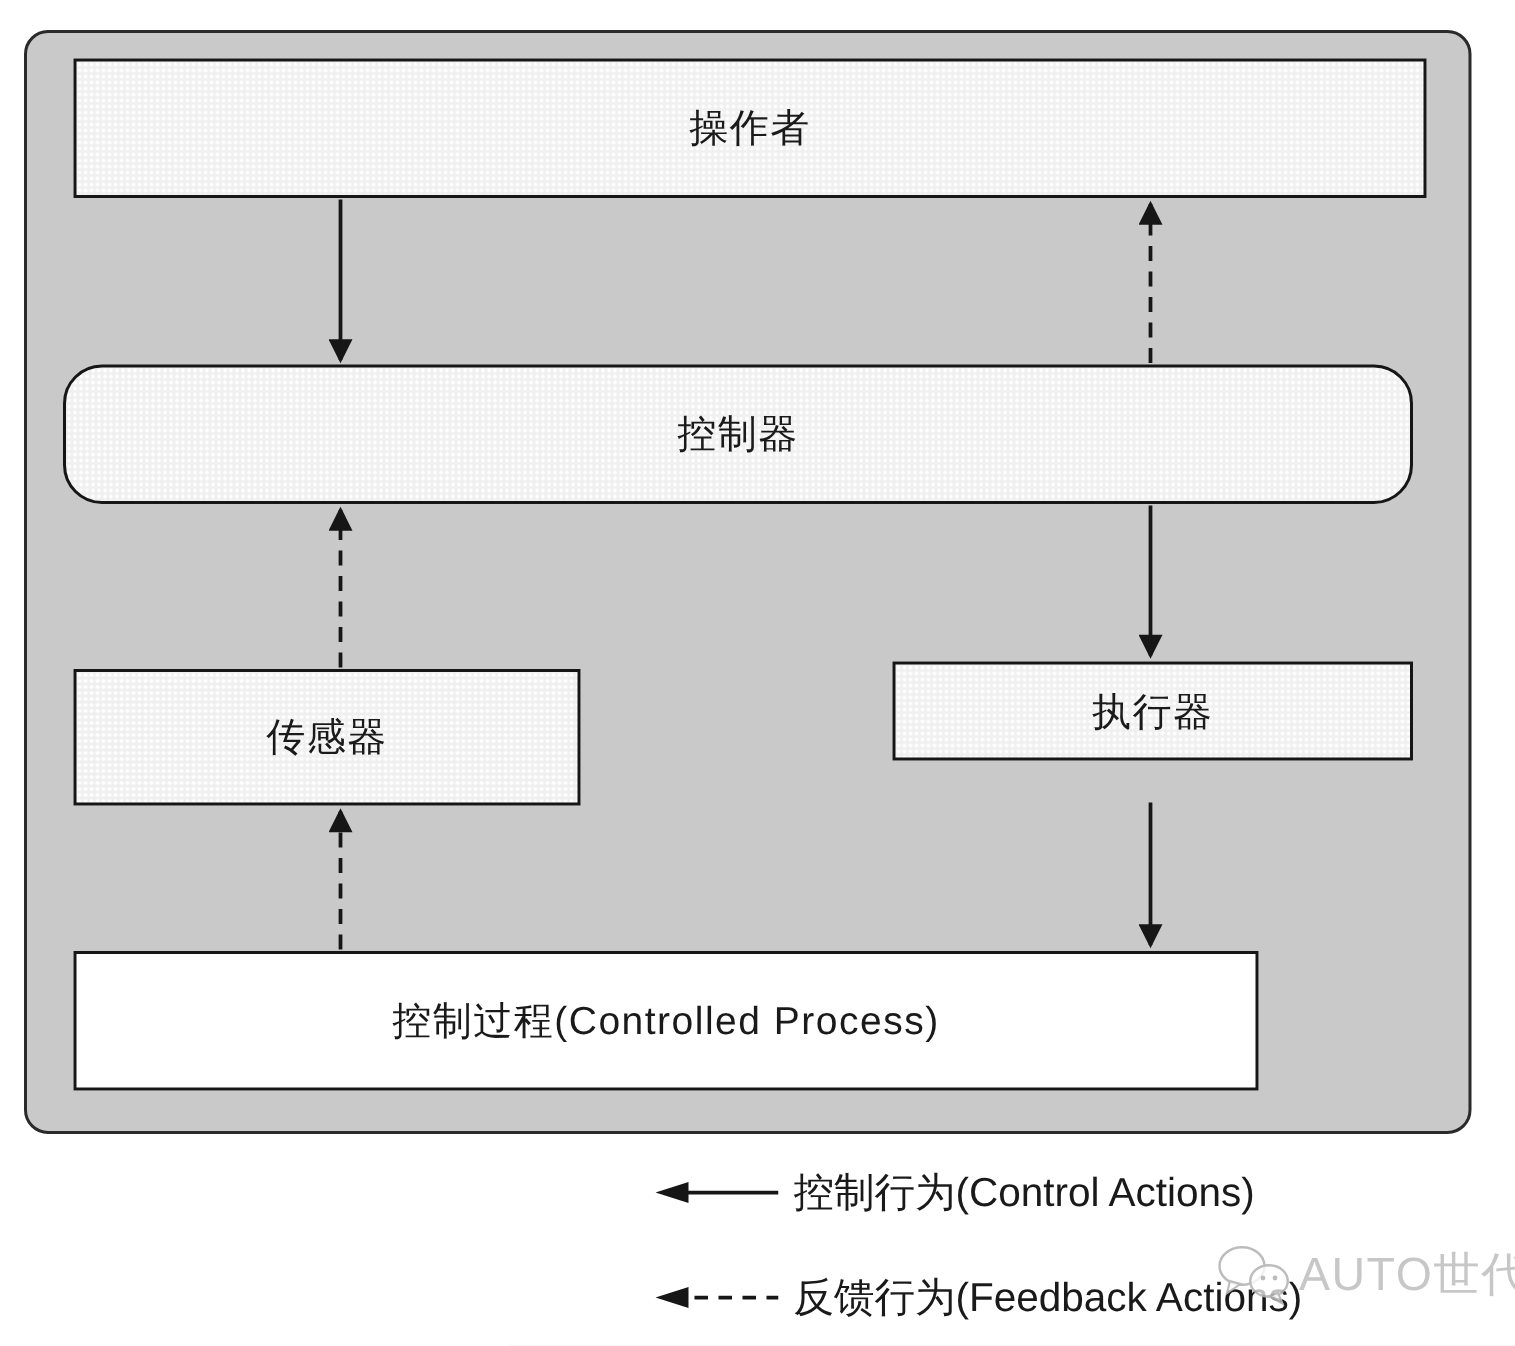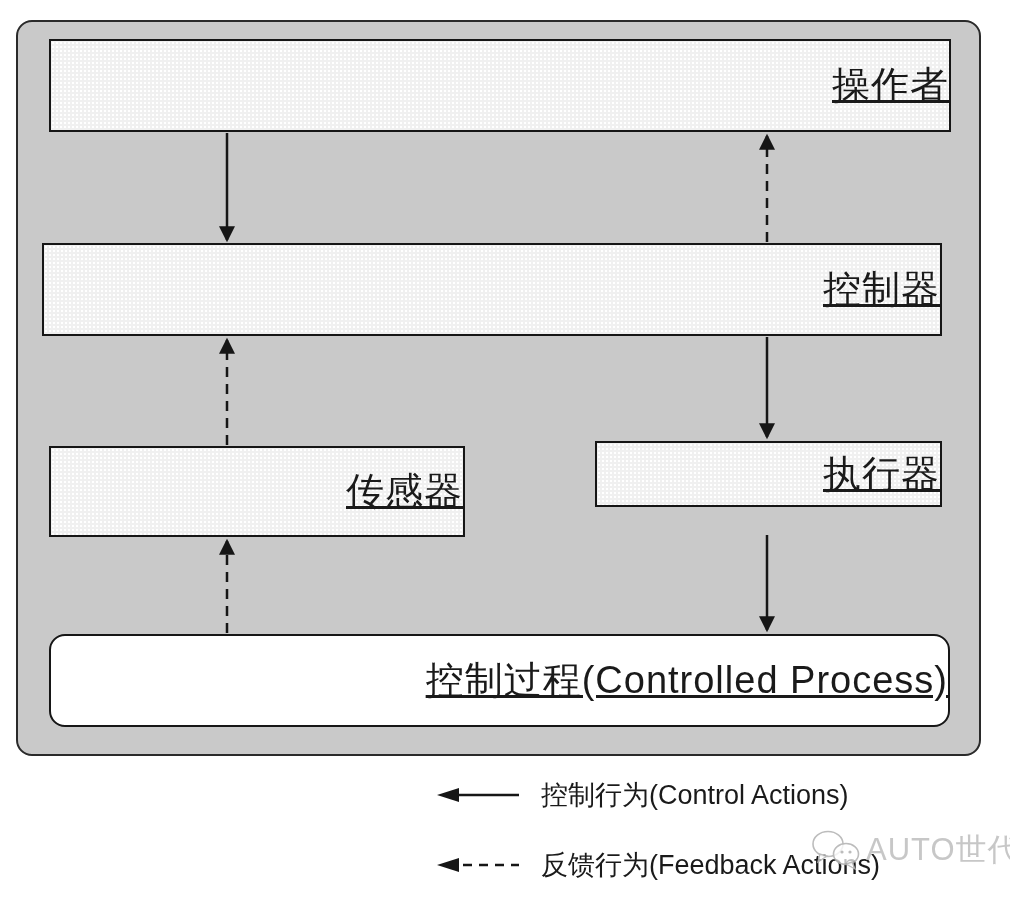--- a/index.html
+++ b/index.html
@@ -25,47 +25,46 @@
     background: #c9c9c9;
     border: 2px solid #2a2a2a;
     border-radius: 16px;
   }
   .node {
     position: absolute;
     box-sizing: border-box;
     border: 2px solid #161616;
     display: flex;
     align-items: center;
-    justify-content: flex-end;
+    justify-content: center;
     color: #1a1a1a;
-    font-size: 38px;
+    font-size: 26px;
     letter-spacing: 1px;
     background-color: #f0f0f0;
     background-image: radial-gradient(circle, #ffffff 1px, rgba(255,255,255,0) 1.3px);
     background-size: 4px 4px;
-    text-decoration: underline;
   }
   .node-operator   { left: 49px;  top: 39px;  width: 902px; height: 93px; }
-  .node-controller { left: 42px;  top: 243px; width: 900px; height: 93px; }
-  .node-sensor     { left: 49px;  top: 446px; width: 416px; height: 91px; }
+  .node-controller { left: 42px;  top: 243px; width: 900px; height: 93px; border-radius: 26px; }
+  .node-sensor     { left: 49px;  top: 446px; width: 338px; height: 91px; }
   .node-actuator   { left: 595px; top: 441px; width: 347px; height: 66px; }
-  .node-process    { left: 49px;  top: 634px; width: 901px; height: 93px;
-                     background-color: #ffffff; background-image: none; border-radius: 16px; }
+  .node-process    { left: 49px;  top: 634px; width: 790px; height: 93px;
+                     background-color: #ffffff; background-image: none; }
   .arrow-layer {
     position: absolute;
     left: 0; top: 0;
     width: 1010px;
     height: 897px;
     pointer-events: none;
   }
   .legend-row {
     position: absolute;
     display: flex;
     align-items: center;
-    gap: 22px;
+    gap: 10px;
     color: #1a1a1a;
     font-size: 27px;
     white-space: nowrap;
     text-align: center;
   }
   .legend-row-control  { left: 437px; top: 777px; }
   .legend-row-feedback { left: 437px; top: 831px; margin-top: 16px; }
   .legend-arrow { width: 82px; height: 18px; flex: 0 0 auto; }
   .watermark {
     position: absolute;

